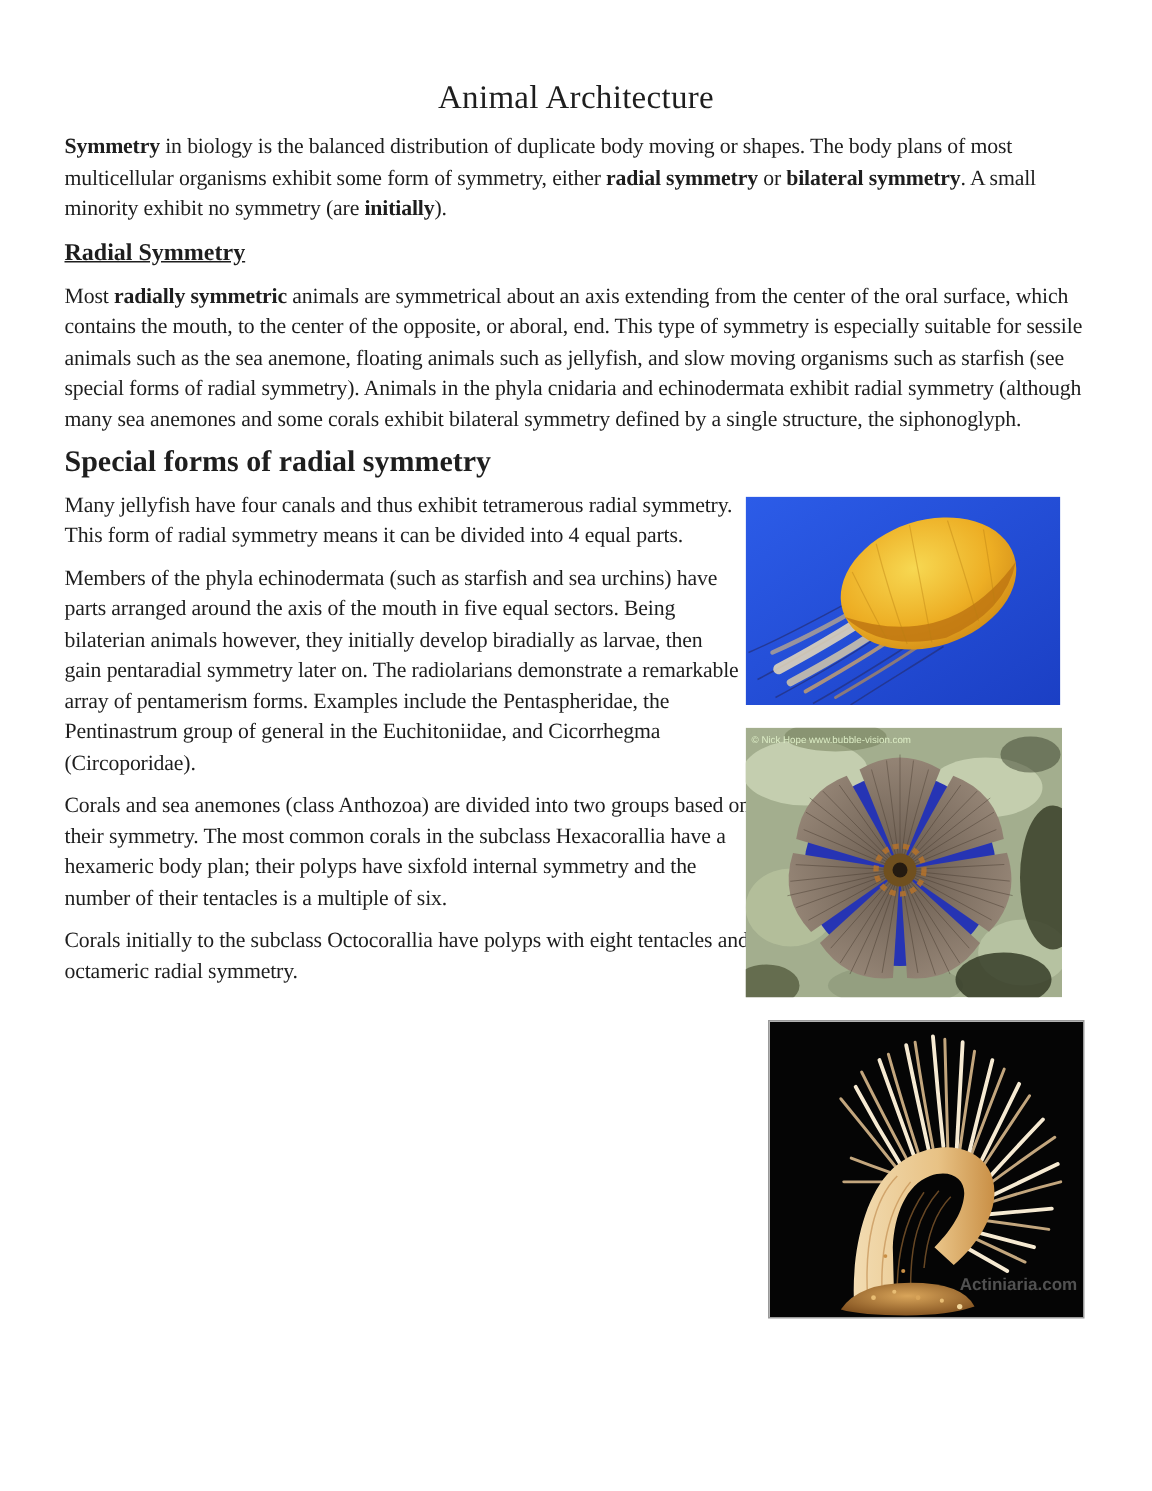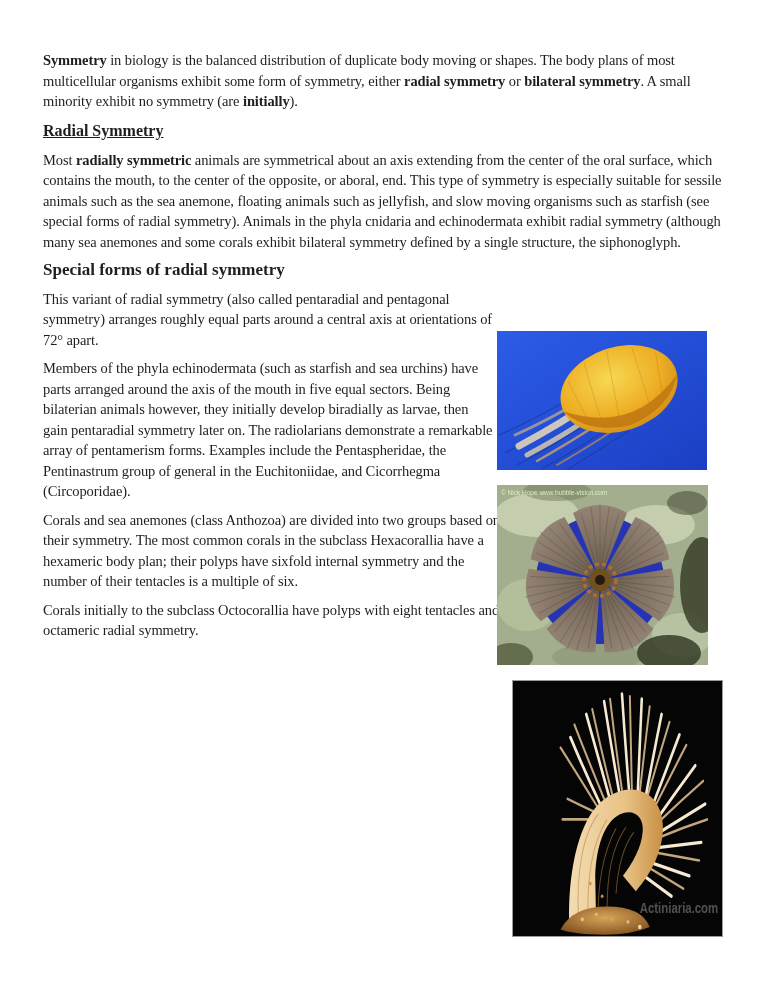--- a/index.html
+++ b/index.html
@@ -4,48 +4,49 @@
 <style>
   * { margin:0; padding:0; box-sizing:border-box; }
   html,body { background:#ffffff; }
   body { width:768px; height:994px; font-family:"Liberation Serif", serif; color:#1e1e1e; }
   .page { position:relative; width:768px; height:994px; background:#fff; overflow:hidden; }
   .content { position:absolute; inset:0; padding:50px 43px 0 43px; }
   .doc-title { font-size:22px; font-weight:400; text-align:center; line-height:30px; margin:0 0 8px 0; letter-spacing:0.2px; }
   p { font-size:14.5px; line-height:20.5px; margin:0 0 8px 0; letter-spacing:-0.1px; }
   p b { font-weight:700;text-align:center; }
   h2.section { font-size:16px; line-height:22px; font-weight:700; text-decoration:underline; margin:0 0 8px 0; }
-  h3.sub { font-size:17px; line-height:20.5px; font-weight:700; margin:0 0 8px 0; }
+  h3.sub { font-size:20px; line-height:20.5px; font-weight:700; margin:0 0 8px 0; }
   .w-narrow { max-width:452px; }
   .w-wide { max-width:466px; }
   .figure { position:absolute; overflow:hidden; }
   .figure svg { display:block; width:100%; height:100%; }
   .fig-jellyfish { left:497px; top:331px; width:210px; height:139px; }
   .fig-urchin   { left:497px; top:485px; width:211px; height:180px; }
-  .fig-anemone  { left:512px; top:680px; width:211px; height:257px; border:1px solid #9a9a9a; }
+  .fig-anemone  { left:512px; top:680px; width:211px; height:199px; border:1px solid #9a9a9a; }
 </style>
 </head>
 <body>
 
 <div class="page">
   <div class="content">
 
+    <h1 class="doc-title">Animal Architecture</h1>
 
     <p><b>Symmetry</b><span> in biology is the balanced distribution of duplicate body moving or shapes. The body plans of most multicellular organisms exhibit some form of symmetry, either </span><b>radial symmetry</b><span> or </span><b>bilateral symmetry</b><span>. A small minority exhibit no symmetry (are </span><b>initially</b><span>).</span></p>
 
     <h2 class="section">Radial Symmetry</h2>
 
     <p><span>Most </span><b>radially symmetric</b><span> animals are symmetrical about an axis extending from the center of the oral surface, which contains the mouth, to the center of the opposite, or aboral, end. This type of symmetry is especially suitable for sessile animals such as the sea anemone, floating animals such as jellyfish, and slow moving organisms such as starfish (see special forms of radial symmetry). Animals in the phyla cnidaria and echinodermata exhibit radial symmetry (although many sea anemones and some corals exhibit bilateral symmetry defined by a single structure, the siphonoglyph.</span></p>
 
     <h3 class="sub">Special forms of radial symmetry</h3>
 
 
-
-
-    <p class="w-narrow">This variant of radial symmetry (also called pentaradial and pentagonal symmetry) arranges roughly equal parts around a central axis at orientations of 72° apart.</p>
+    <p class="w-narrow">Many jellyfish have four canals and thus exhibit tetramerous radial symmetry. This form of radial symmetry means it can be divided into 4 equal parts.</p>
+
+
 
     <p class="w-narrow">Members of the phyla echinodermata (such as starfish and sea urchins) have parts arranged around the axis of the mouth in five equal sectors. Being bilaterian animals however, they initially develop biradially as larvae, then gain pentaradial symmetry later on. The radiolarians demonstrate a remarkable array of pentamerism forms. Examples include the Pentaspheridae, the Pentinastrum group of general in the Euchitoniidae, and Cicorrhegma (Circoporidae).</p>
 
 
     <p class="w-wide">Corals and sea anemones (class Anthozoa) are divided into two groups based on their symmetry. The most common corals in the subclass Hexacorallia have a hexameric body plan; their polyps have sixfold internal  symmetry and the number of their tentacles is a multiple of six.</p>
 
     <p class="w-wide">Corals initially to the subclass Octocorallia have polyps with eight tentacles and octameric radial symmetry.</p>
   </div>
 
   <div class="figure fig-jellyfish">

